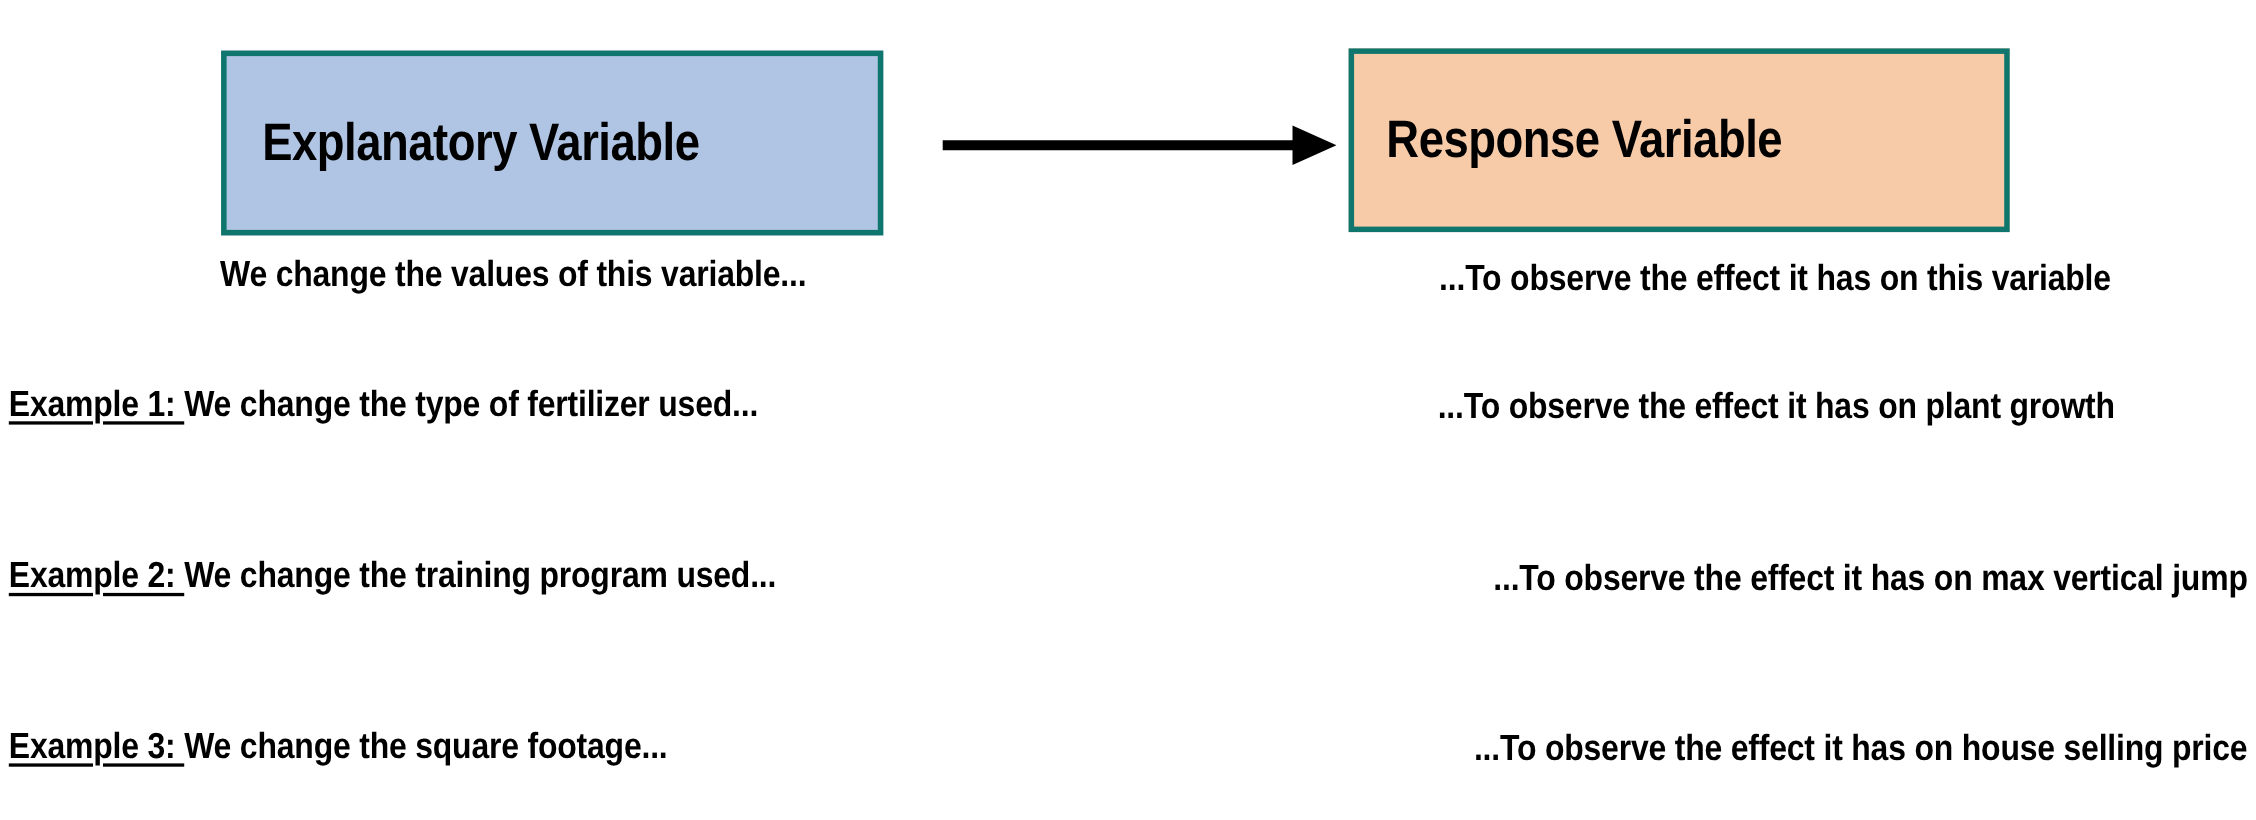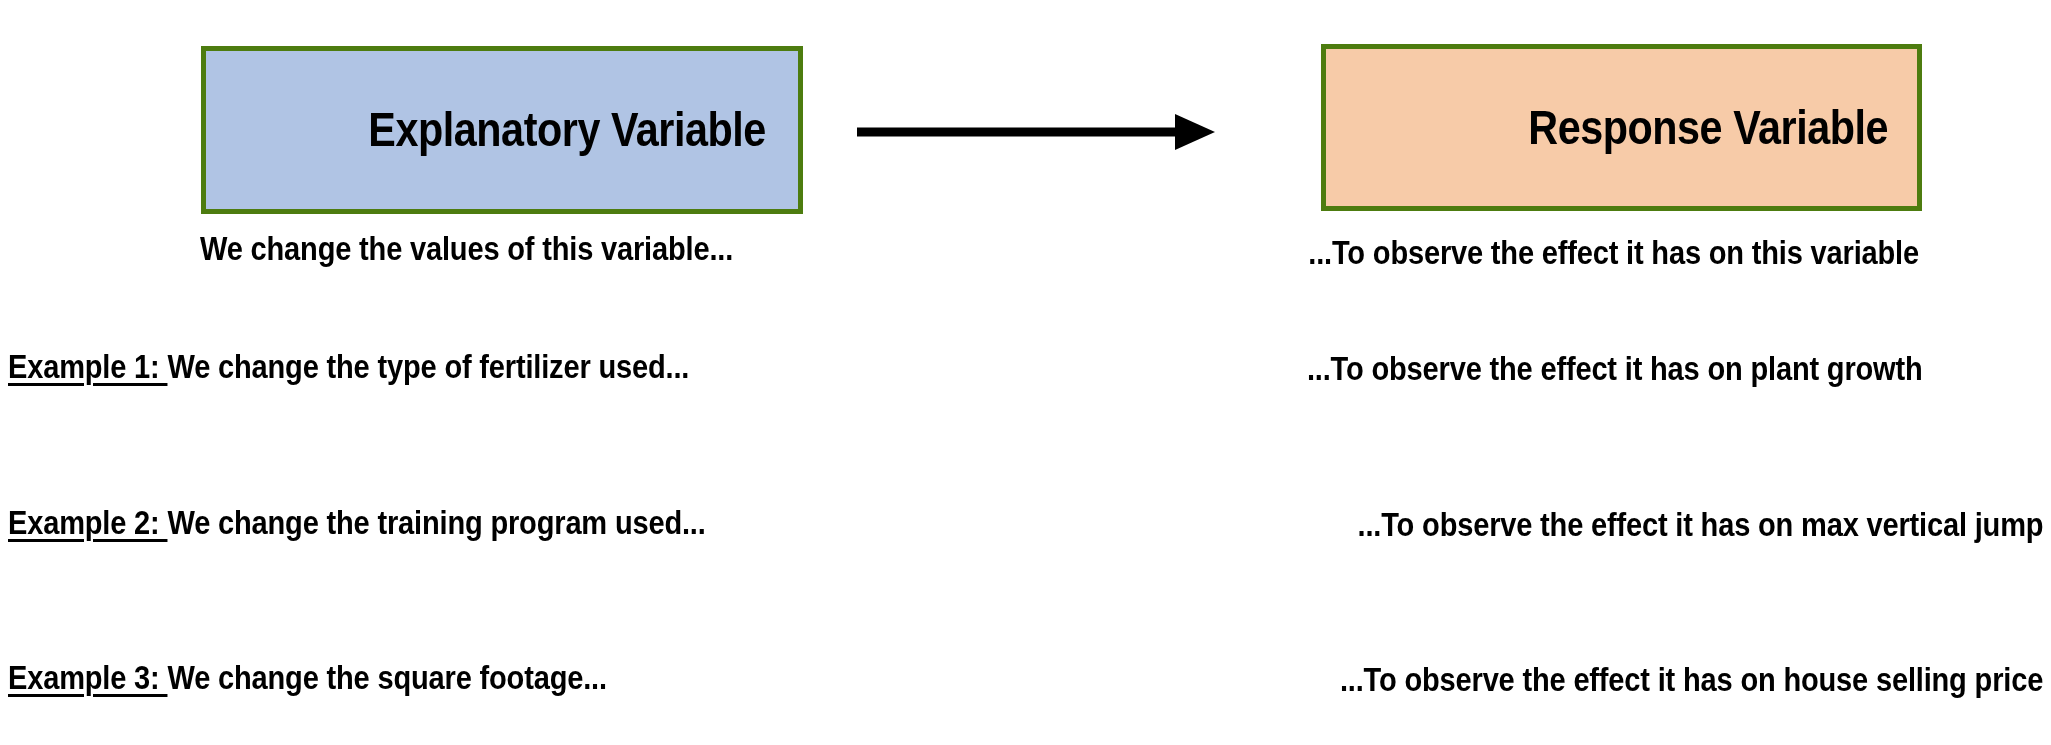--- a/index.html
+++ b/index.html
@@ -18,46 +18,45 @@
     position: relative;
     width: 2051px;
     height: 745px;
     background: #ffffff;
   }
 
   
   .var-box {
     position: absolute;
     box-sizing: border-box;
-    border: 5px solid #4d7c0f;
+    border: 5px solid #0f766e;
     display: flex;
     align-items: center;
-    justify-content: flex-end;
+    justify-content: flex-start;
   }
   .var-box .box-label {
     font-size: 48px;
     font-weight: bold;
     letter-spacing: -0.5px;
     line-height: 1;
     white-space: nowrap;
     transform: scaleX(0.86);
     transform-origin: center;
   }
   #explanatory-box {
     left: 201px;
     top: 46px;
     width: 602px;
     height: 168px;
   }
   #response-box {
-    left: 1321px;
+    left: 1226px;
     top: 44px;
     width: 601px;
     height: 167px;
-    padding-left: 36px;
   }
 
   
   #flow-arrow {
     position: absolute;
     left: 855px;
     top: 105px;
     width: 360px;
     height: 54px;
   }

